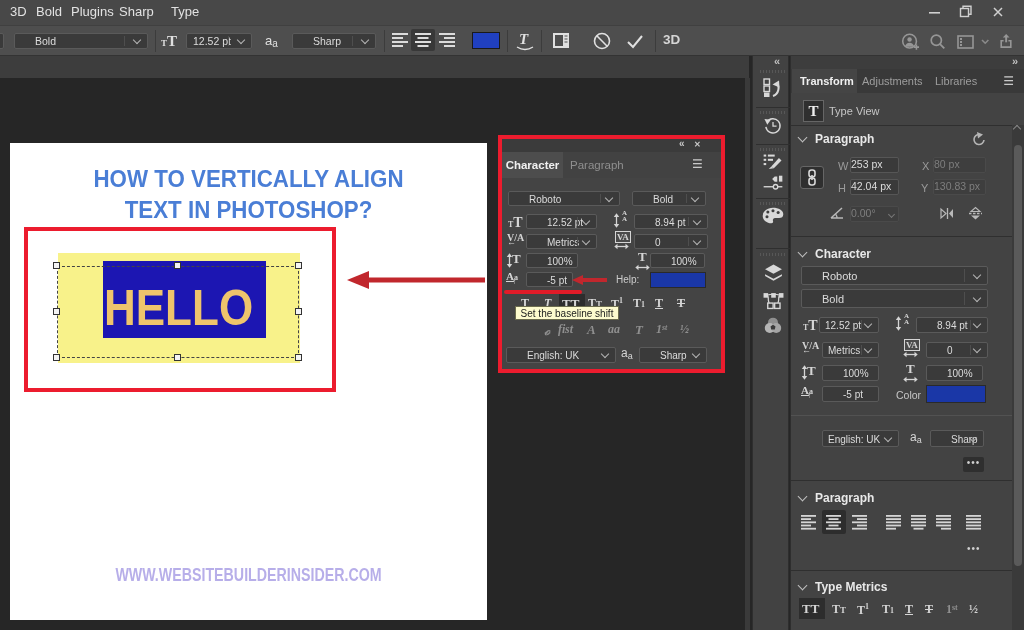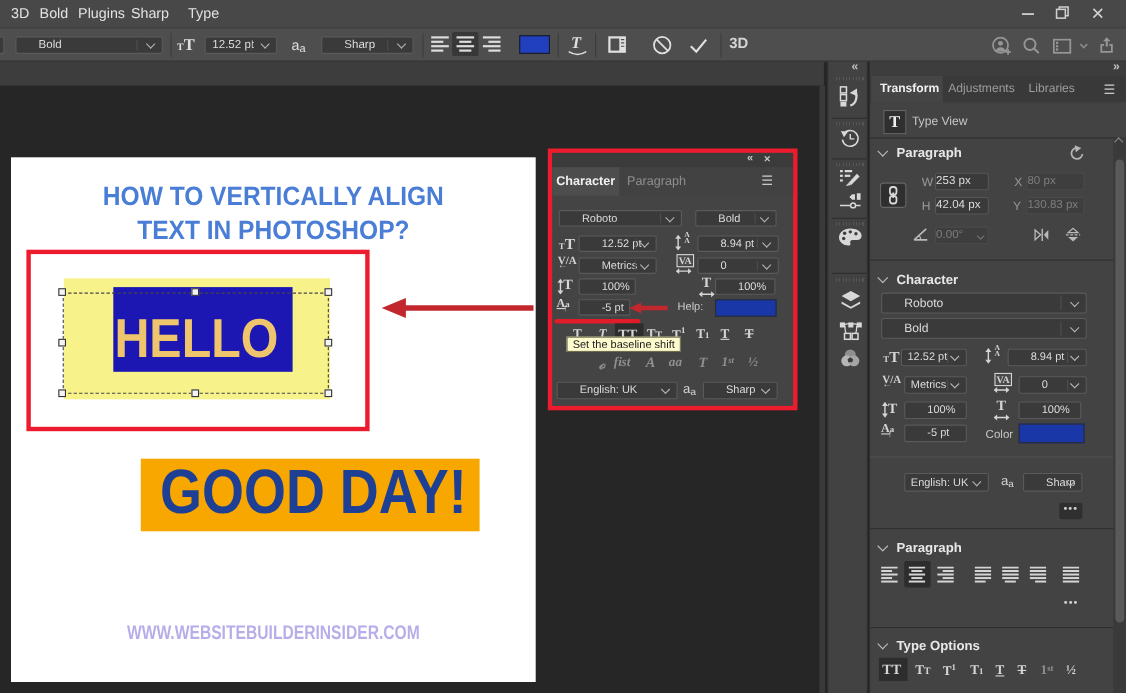--- a/index.html
+++ b/index.html
@@ -196,23 +196,20 @@
     <div id="hello">HELLO</div>
     <div id="dashsel"></div>
     <div class="handle" style="left:43px; top:119px;"></div>
     <div class="handle" style="left:164px; top:119px;"></div>
     <div class="handle" style="left:285px; top:119px;"></div>
     <div class="handle" style="left:43px; top:165px;"></div>
     <div class="handle" style="left:285px; top:165px;"></div>
     <div class="handle" style="left:43px; top:211px;"></div>
     <div class="handle" style="left:164px; top:211px;"></div>
     <div class="handle" style="left:285px; top:211px;"></div>
-    <div id="orangebox">
-        <div id="goodday">GOOD DAY!</div>
-      </div>
     <div id="url">WWW.WEBSITEBUILDERINSIDER.COM</div>
   </div>
 
   <svg class="abs" style="left:345px; top:268px;" width="145" height="24" viewBox="0 0 145 24">
     <line x1="20" y1="12" x2="140" y2="12" stroke="#c1272d" stroke-width="5"></line>
     <path d="M2 12 L24 3 L24 21 Z" fill="#c1272d"></path>
   </svg>
 
   <div id="charpanel">
     <div id="cpbody">
@@ -604,21 +601,21 @@
           <rect x="0" y="3.2" width="15" height="1.8"></rect>
           <rect x="0" y="6.4" width="15" height="1.8"></rect>
           <rect x="0" y="9.6" width="15" height="1.8"></rect>
           <rect x="0" y="12.8" width="15" height="1.8"></rect>
         </g>
       </svg>
     <span class="abs" style="left:176px; top:487px; color:#d0d0d0; font-size:10px; letter-spacing:1px;">•••</span>
     <div class="hsep" style="top:514px;"></div>
 
     <div class="chev-down" style="left:8px; top:526px;"></div>
-    <span class="sechead" style="left:24px; top:524px;">Type Options</span>
+    <span class="sechead" style="left:24px; top:524px;">Type Metrics</span>
     <div class="abs" style="left:8px; top:542px; width:26px; height:21px; background:#2d2d2d;"></div>
     <span class="cpicon" style="left:11px; top:545px; font-size:13px;">TT</span>
     <span class="cpicon tsty" style="left:41px; top:546px;">T<span style="font-size:9px;">T</span></span>
     <span class="cpicon tsty" style="left:66px; top:546px;">T<span style="font-size:8px; vertical-align:5px;">1</span></span>
     <span class="cpicon tsty" style="left:91px; top:546px;">T<span style="font-size:8px;">1</span></span>
     <span class="cpicon tsty" style="left:114px; top:546px; text-decoration:underline;">T</span>
     <span class="cpicon tsty" style="left:134px; top:546px; text-decoration:line-through;">T</span>
     <span class="cpicon" style="left:155px; top:546px; font-size:12px; color:#8f8f8f;">1<span style="font-size:8px; vertical-align:3px;">st</span></span>
     <span class="cpicon" style="left:178px; top:546px; font-size:12px;">½</span>
   </div>

